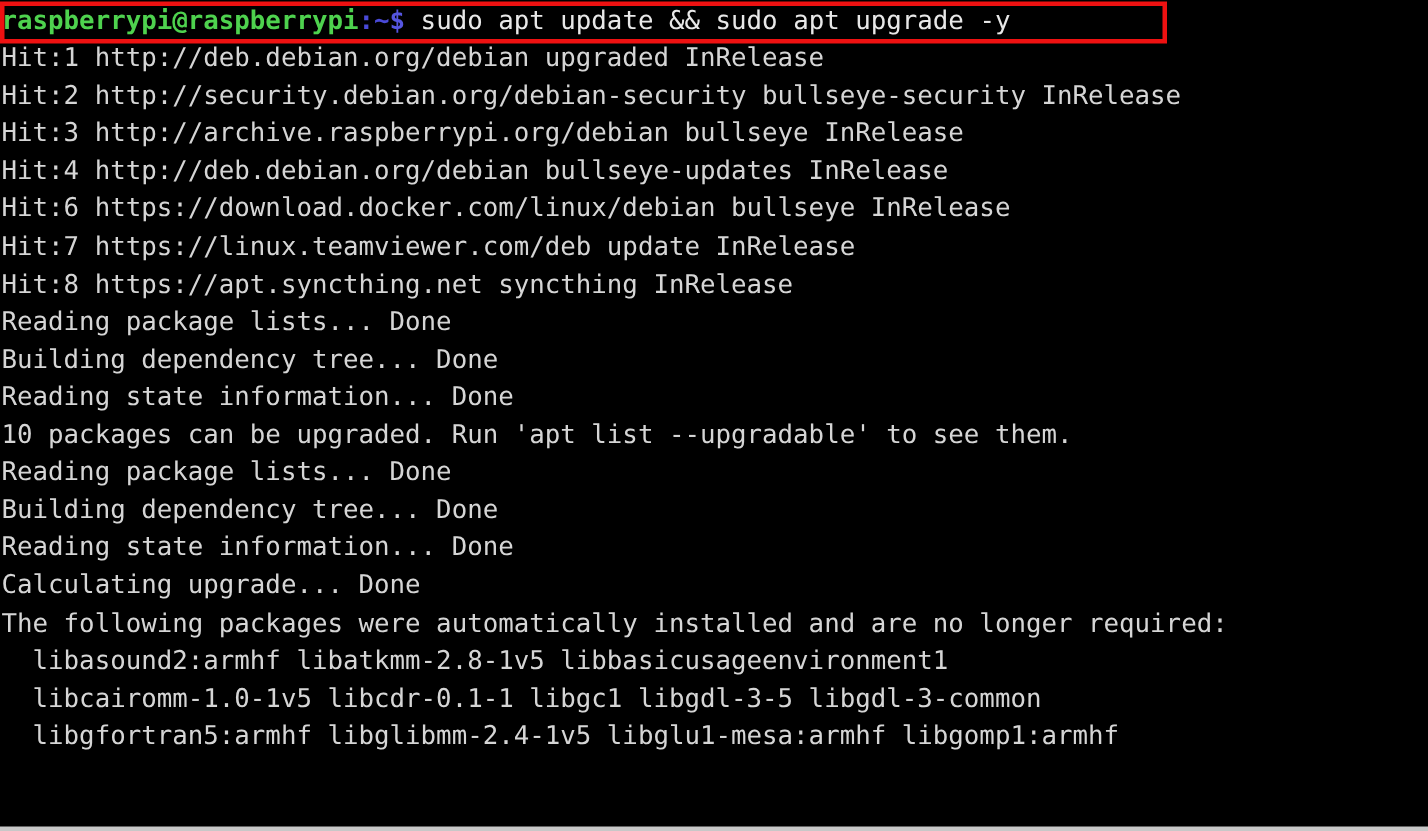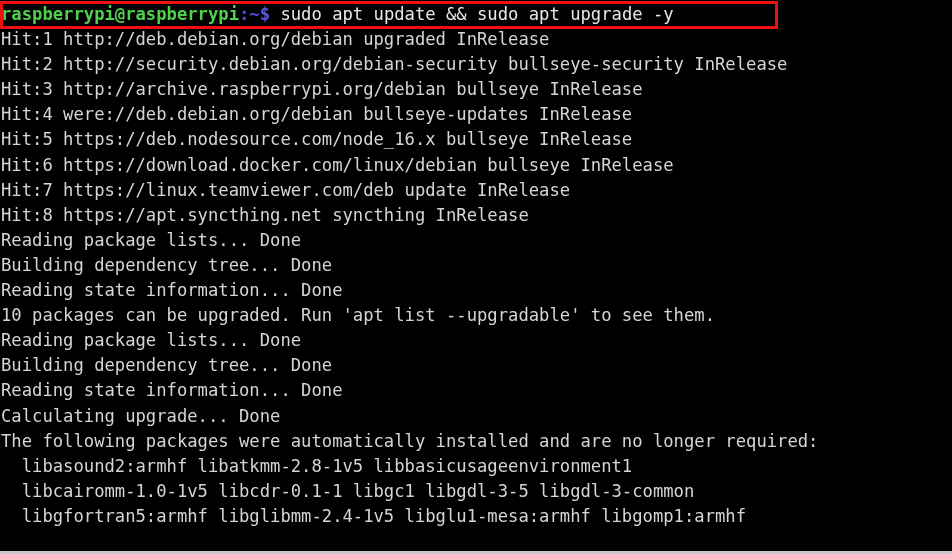--- a/index.html
+++ b/index.html
@@ -71,22 +71,21 @@
 
 <div id="terminal" style="background: rgb(0, 0, 0); color: rgb(213, 213, 213);">
 
   <div class="term-lines">
 
     <div class="line prompt-line"><span class="seg seg-user" style="color: rgb(78, 210, 78);">raspberrypi@raspberrypi</span><span class="seg seg-path" style="color: rgb(74, 74, 216);">:~</span><span class="seg seg-dollar" style="color: rgb(85, 85, 224);">$</span><span class="seg seg-cmd"> sudo apt update &amp;&amp; sudo apt upgrade -y</span></div>
 
     <div class="line">Hit:1 http://deb.debian.org/debian upgraded InRelease</div>
     <div class="line">Hit:2 http://security.debian.org/debian-security bullseye-security InRelease</div>
     <div class="line">Hit:3 http://archive.raspberrypi.org/debian bullseye InRelease</div>
-    <div class="line">Hit:4 were://deb.debian.org/debian bullseye-updates InRelease</div>
-    <div class="line">Hit:5 https://deb.nodesource.com/node_16.x bullseye InRelease</div>
+    <div class="line">Hit:4 http://deb.debian.org/debian bullseye-updates InRelease</div>
     <div class="line">Hit:6 https://download.docker.com/linux/debian bullseye InRelease</div>
     <div class="line">Hit:7 https://linux.teamviewer.com/deb update InRelease</div>
     <div class="line">Hit:8 https://apt.syncthing.net syncthing InRelease</div>
     <div class="line">Reading package lists... Done</div>
     <div class="line">Building dependency tree... Done</div>
     <div class="line">Reading state information... Done</div>
     <div class="line">10 packages can be upgraded. Run 'apt list --upgradable' to see them.</div>
     <div class="line">Reading package lists... Done</div>
     <div class="line">Building dependency tree... Done</div>
     <div class="line">Reading state information... Done</div>

